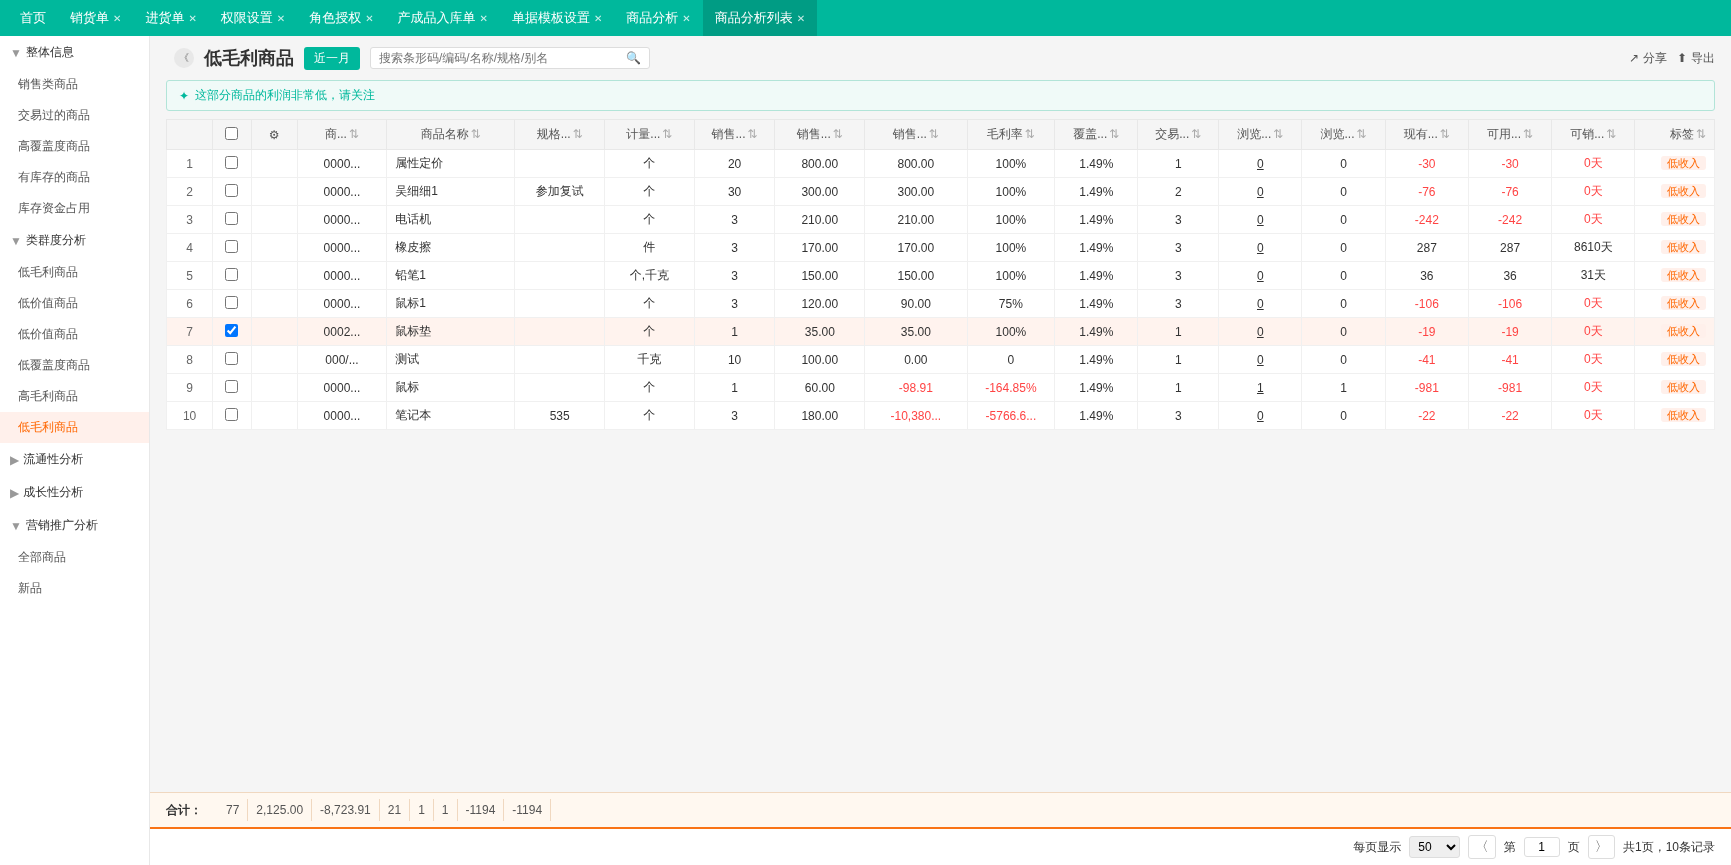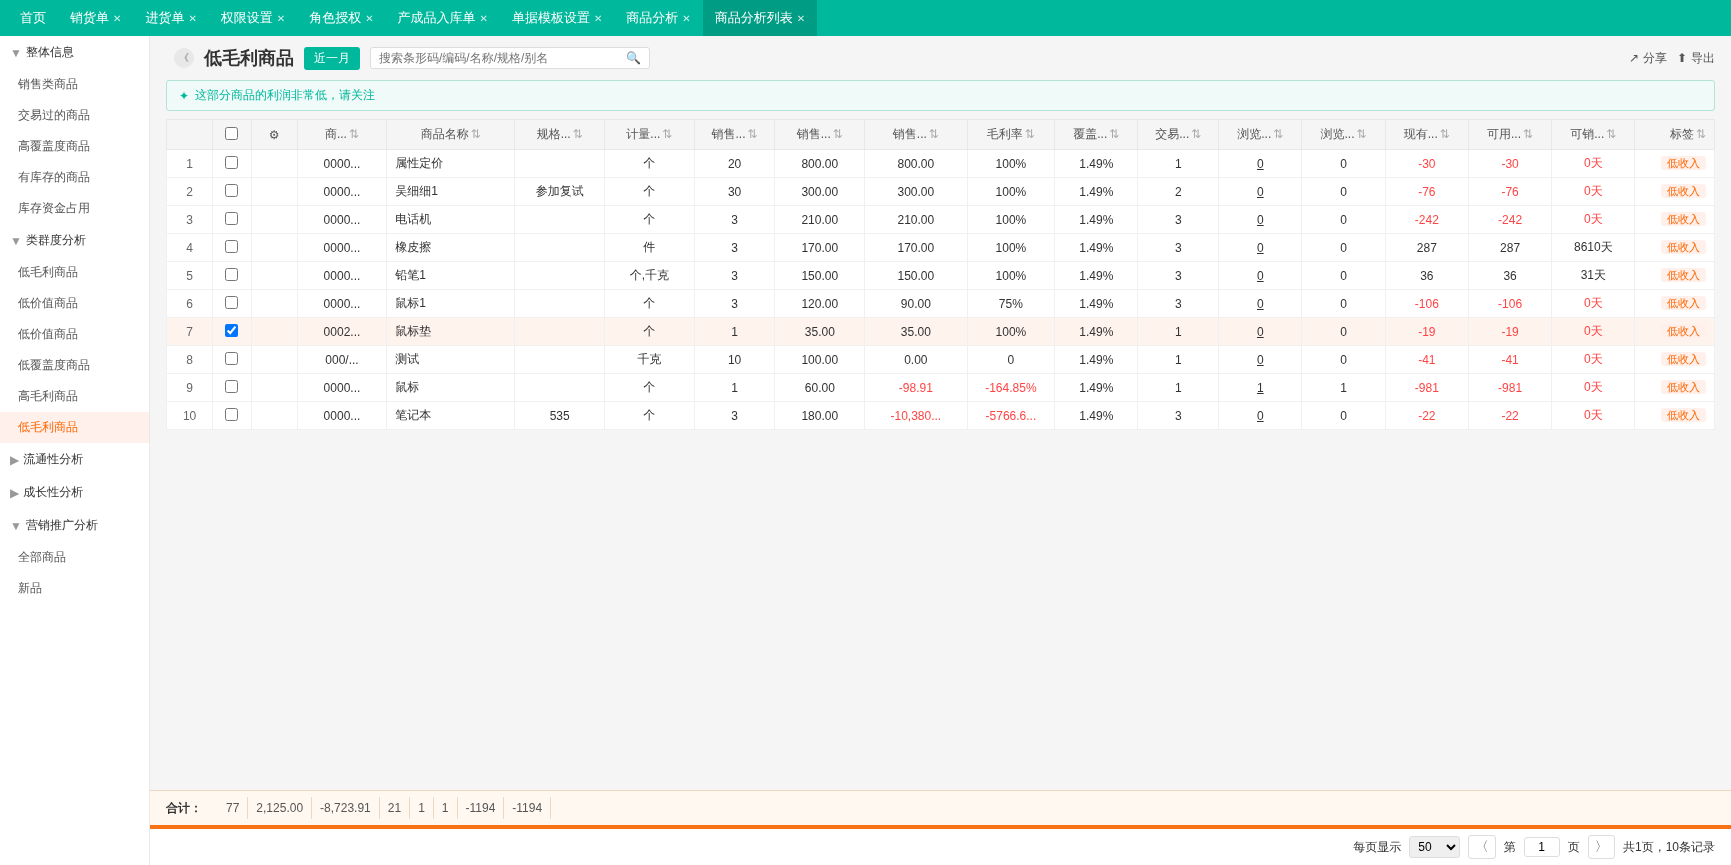--- a/index.html
+++ b/index.html
@@ -186,21 +186,21 @@
       display: flex;
       align-items: center;
       font-size: 12px;
       color: #555;
     }
     .footer-total-label { font-weight: bold; color: #333; margin-right: 16px; }
     
     
     .pagination-bar {
       background: #fff;
-      border-top: 4px solid #f97316;
+      border-top: 2px solid #f97316;
       padding: 6px 16px;
       display: flex;
       align-items: center;
       justify-content: flex-end;
       gap: 8px;
       font-size: 12px;
     }
     .page-size-select {
       border: 1px solid #ddd;
       border-radius: 3px;

